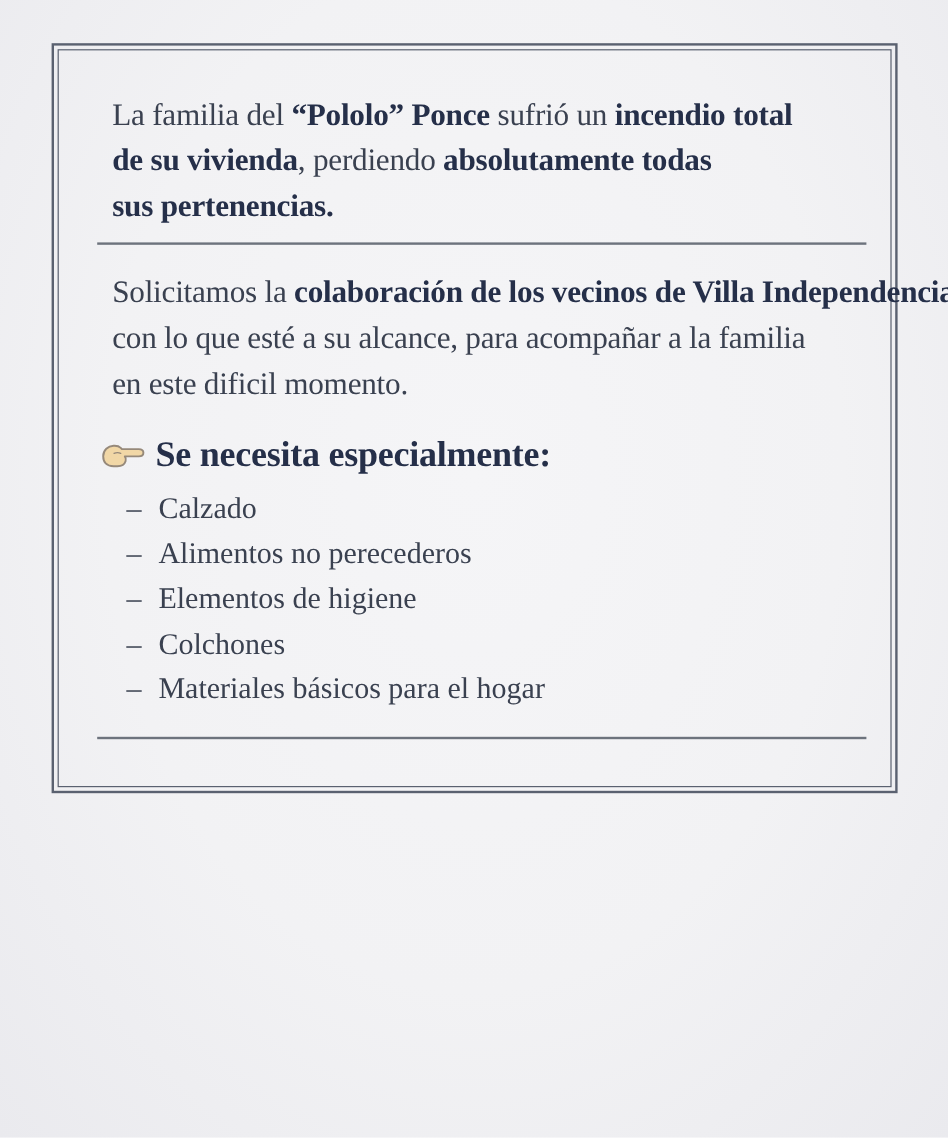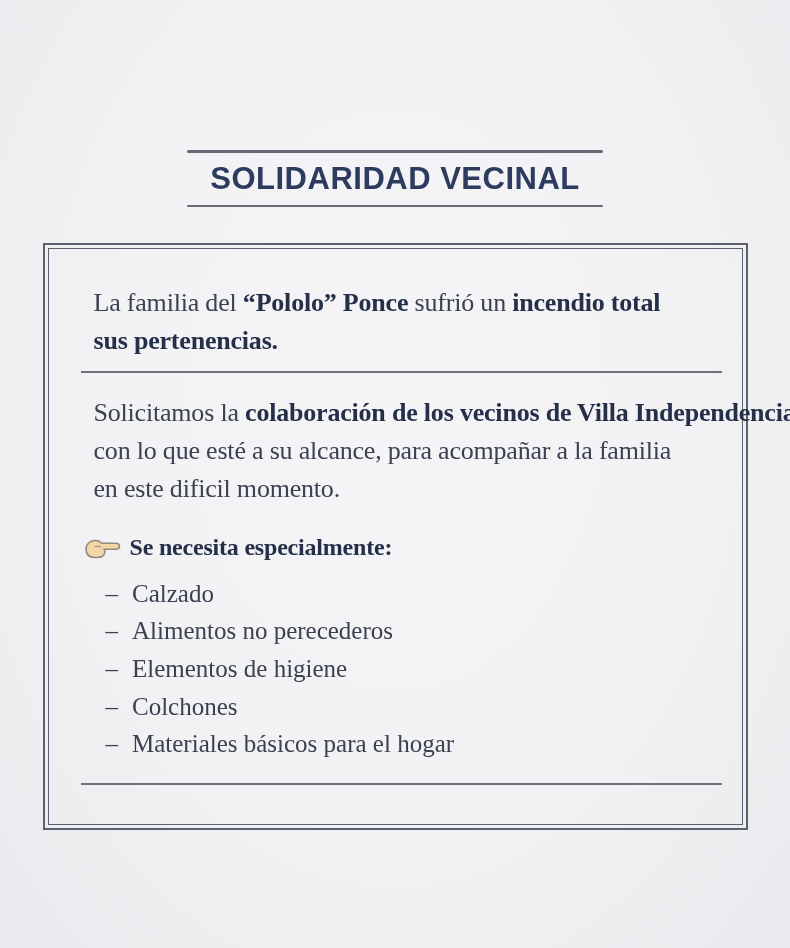--- a/index.html
+++ b/index.html
@@ -67,51 +67,47 @@
     margin-top:22px;
     display:flex;
     align-items:center;
     gap:8px;
     height:36px;
     margin-left:-12px;
   }
   .hand{display:inline-flex;align-items:center;}
   .needs-heading-text{
     font-weight:700;
-    font-size:24px;
+    font-size:30px;
     color:var(--bold-text);
     letter-spacing:-0.2px;
     font-family:Liberation Serif, serif;
   }
   .needs-list{margin-top:9px;padding-left:12px;font-size:25px;}
   .need-row{line-height:37.6px;white-space:nowrap;}
   .need-row .dash{margin-right:14px;}
   .footer-line{
     font-size:26px;
     padding-left:30px;
     letter-spacing:-0.2px;
   }
   .footer-line .line{line-height:34px;white-space:nowrap;}
 </style>
 </head>
 <body>
 
 <div class="page">
 
-  <header class="title-block">
-    <div class="rule"></div>
-    <h1 class="page-title">SOLIDARIDAD VECINAL</h1>
-    <div class="rule"></div>
-  </header>
 
   <section class="card">
     <div class="card-inner">
 
       <div class="para">
           <div class="line"><span>La familia del </span><span class="b">“Pololo” Ponce</span><span> sufrió un </span><span class="b">incendio total</span></div>
+          <div class="line"><span class="b">de su vivienda</span><span>, perdiendo </span><span class="b">absolutamente todas</span></div>
           <div class="line"><span class="b">sus pertenencias.</span></div>
         </div>
 
       <hr class="divider divider-1">
 
       <div class="para">
           <div class="line"><span>Solicitamos la </span><span class="b">colaboración de los vecinos de Villa Independencia,</span></div>
           <div class="line"><span>con lo que esté a su alcance, para acompañar a la familia</span></div>
           <div class="line"><span>en este dificil momento.</span></div>
         </div>

